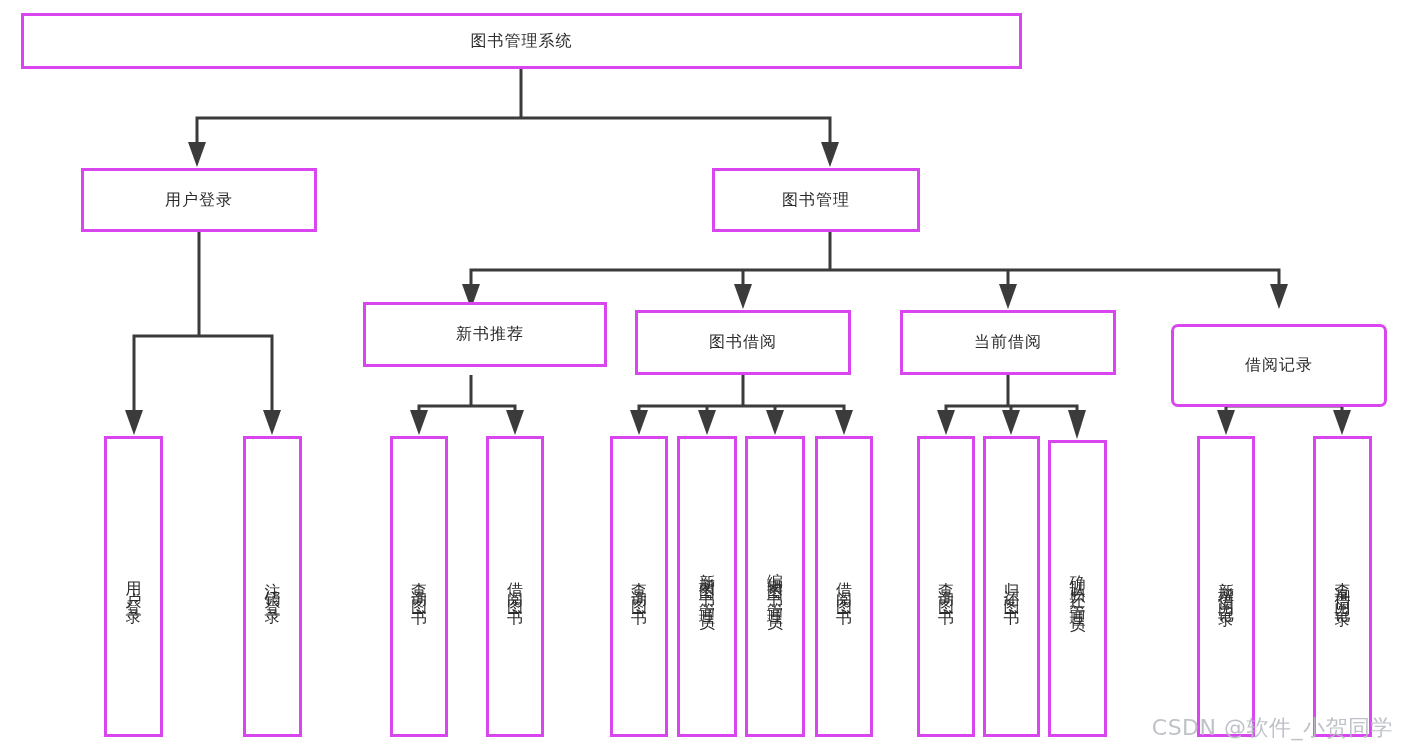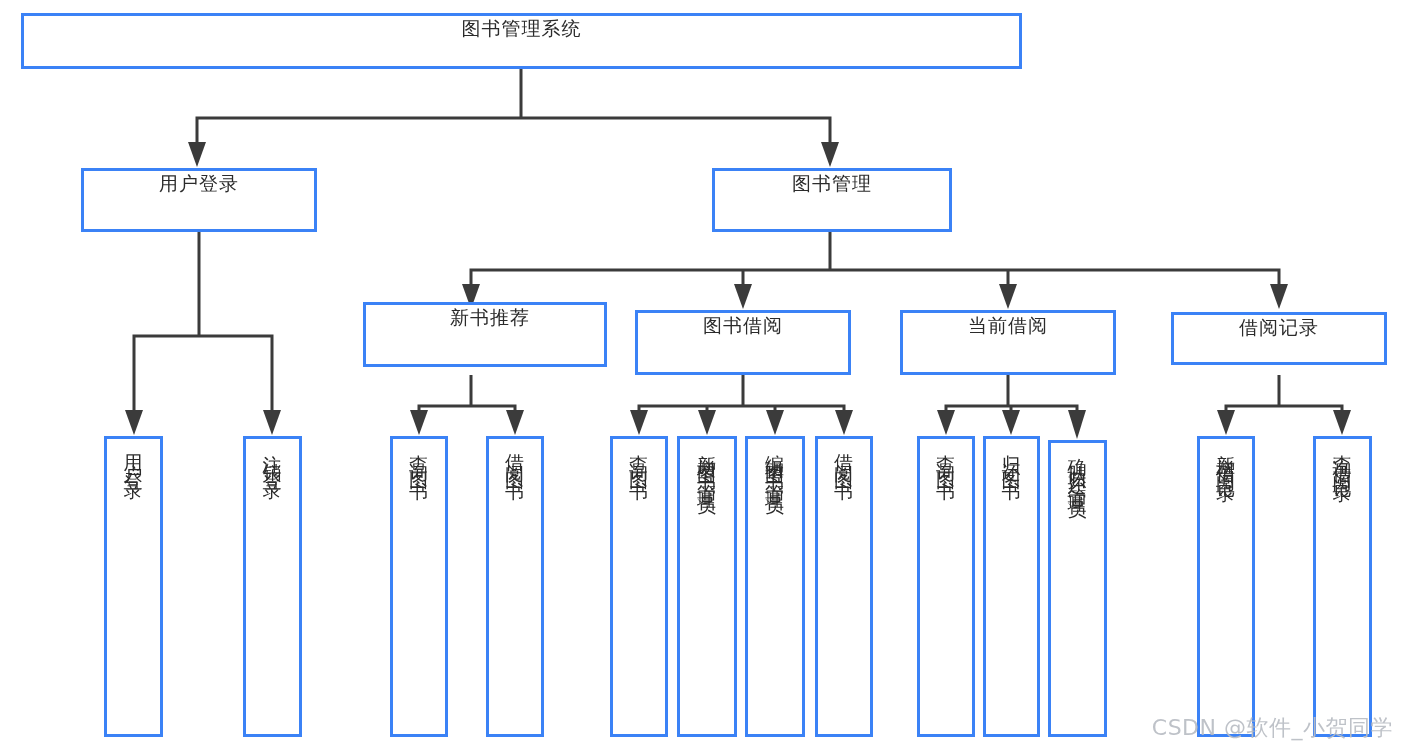--- a/index.html
+++ b/index.html
@@ -13,44 +13,44 @@
   }
   #connectors {
     position: absolute;
     left: 0; top: 0;
     width: 1405px; height: 747px;
     pointer-events: none;
   }
   .box {
     position: absolute;
     box-sizing: border-box;
-    border: 3px solid #3b82f6;
+    border: 3px solid #d946ef;
     background: #ffffff;
     display: flex;
-    align-items: flex-start;
+    align-items: center;
     justify-content: center;
     color: #2b2b2b;
-    font-size: 19px;
+    font-size: 16px;
     letter-spacing: 1px;
     z-index: 2;
   }
   .leaf span {
     writing-mode: vertical-rl;
     letter-spacing: 9px;
     line-height: 1;
   }
   .leaf.long span { letter-spacing: 6px; }
   
   .n-root  { left: 21px;   top: 13px;  width: 1001px; height: 56px; }
   .n-l2a   { left: 81px;   top: 168px; width: 236px;  height: 64px; }
-  .n-l2b   { left: 712px;  top: 168px; width: 240px;  height: 64px; }
+  .n-l2b   { left: 712px;  top: 168px; width: 208px;  height: 64px; }
   .n-l3a   { left: 363px;  top: 302px; width: 244px;  height: 65px; padding-left: 10px; }
   .n-l3b   { left: 635px;  top: 310px; width: 216px;  height: 65px; }
   .n-l3c   { left: 900px;  top: 310px; width: 216px;  height: 65px; }
-  .n-l3d   { left: 1171px; top: 312px; width: 216px;  height: 53px; }
+  .n-l3d   { left: 1171px; top: 324px; width: 216px;  height: 83px; border-radius: 7px; }
   .lf0  { left: 104px;  top: 436px; width: 59px; height: 301px; }
   .lf1  { left: 243px;  top: 436px; width: 59px; height: 301px; }
   .lf2  { left: 390px;  top: 436px; width: 58px; height: 301px; }
   .lf3  { left: 486px;  top: 436px; width: 58px; height: 301px; }
   .lf4  { left: 610px;  top: 436px; width: 58px; height: 301px; }
   .lf5  { left: 677px;  top: 436px; width: 60px; height: 301px; }
   .lf6  { left: 745px;  top: 436px; width: 60px; height: 301px; }
   .lf7  { left: 815px;  top: 436px; width: 58px; height: 301px; }
   .lf8  { left: 917px;  top: 436px; width: 58px; height: 301px; }
   .lf9  { left: 983px;  top: 436px; width: 57px; height: 301px; }

